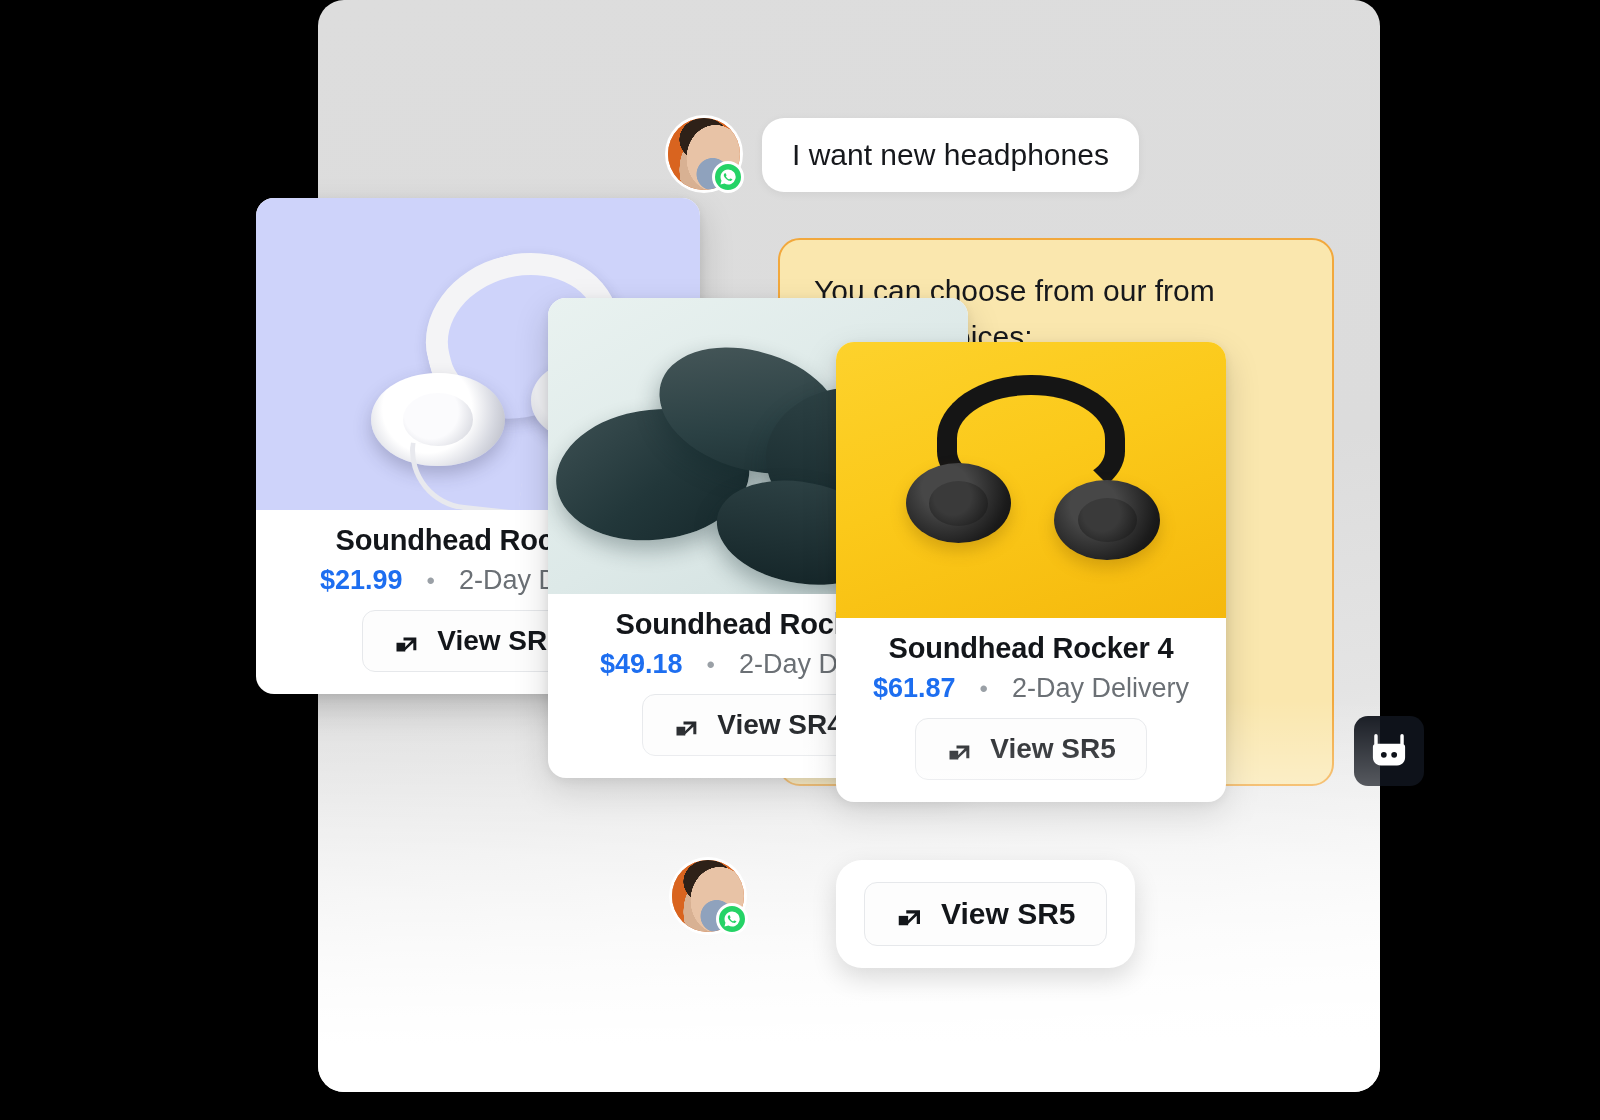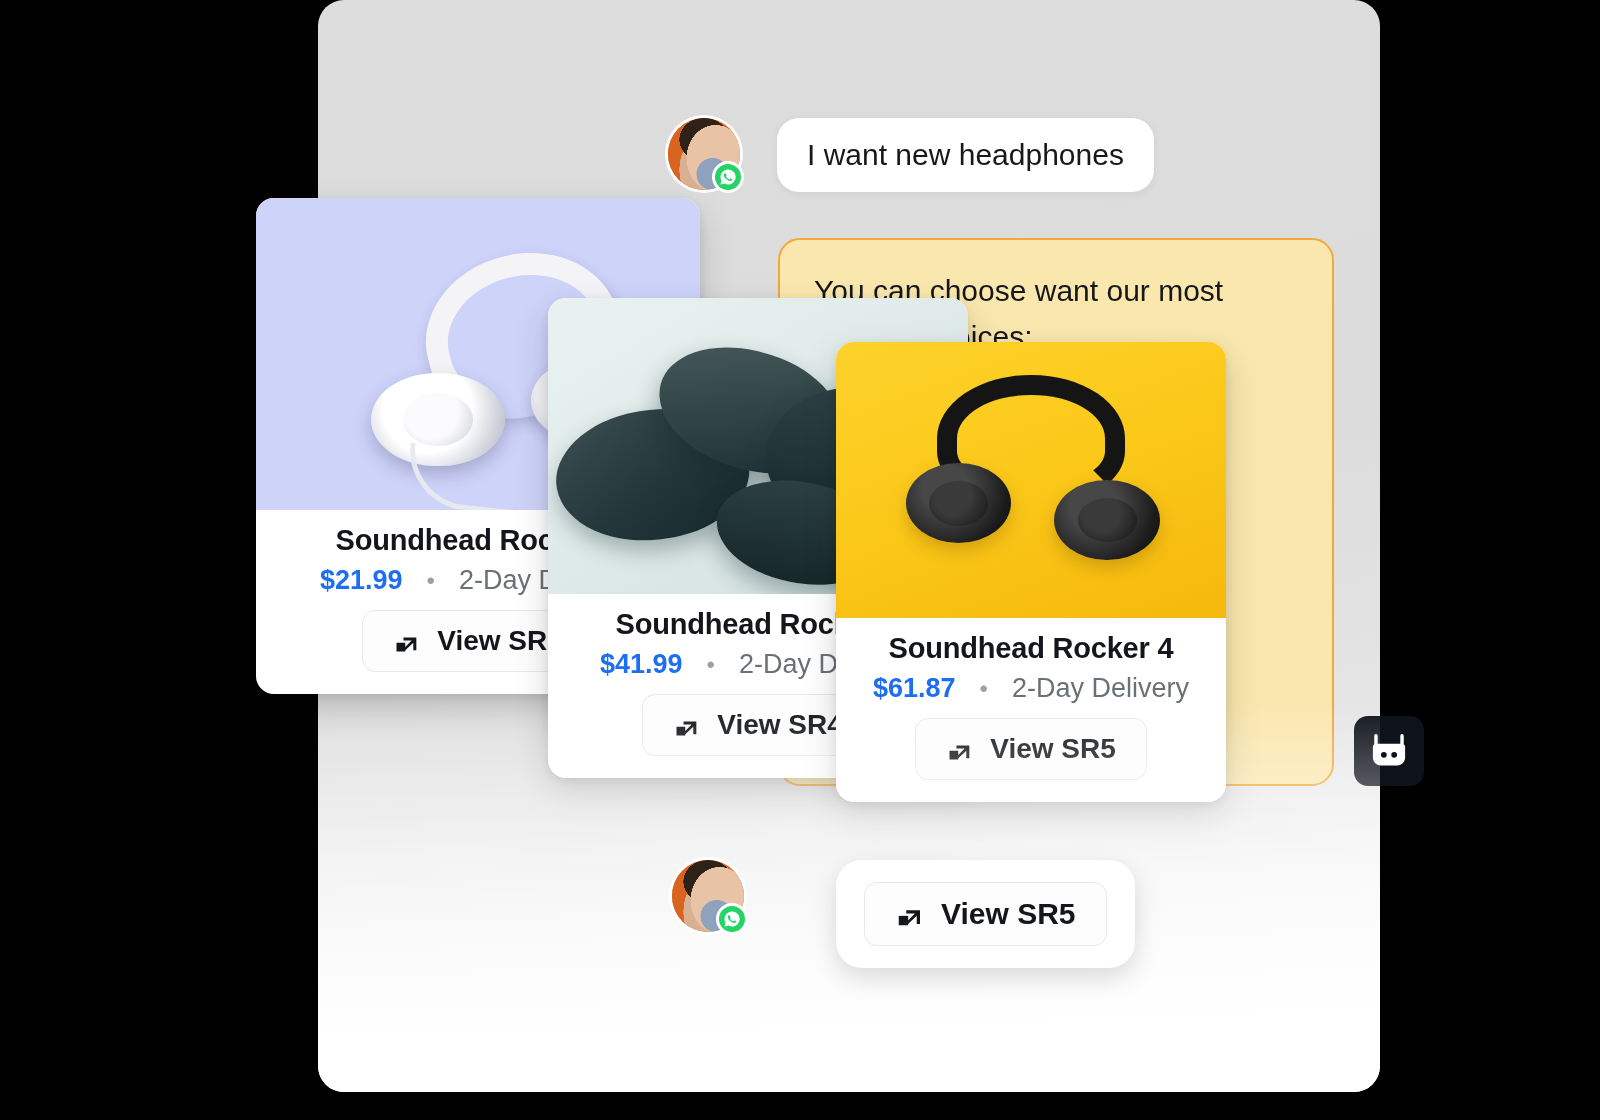--- a/index.html
+++ b/index.html
@@ -185,25 +185,25 @@
 
   <div class="msg-row" style="left:668px; top:118px;">
     <div class="avatar">
       <div class="face"></div>
       <div class="wa-badge">
         <svg viewBox="0 0 24 24" aria-hidden="true">
             <path fill="#ffffff" d="M12 2a10 10 0 0 0-8.7 14.9L2 22l5.3-1.3A10 10 0 1 0 12 2zm5.3 14c-.2.6-1.2 1.2-1.7 1.2-.5.1-1 .1-1.7-.1-.4-.1-1-.3-1.6-.6-2.8-1.2-4.6-4-4.8-4.2-.1-.2-1.1-1.4-1.1-2.7s.7-1.9 1-2.2c.2-.2.5-.3.7-.3h.5c.2 0 .4 0 .6.5l.8 2c.1.2.1.3 0 .5l-.4.5-.3.3c-.1.1-.2.3 0 .5.2.3.8 1.3 1.7 2.1 1.2 1 2.1 1.4 2.4 1.5.2.1.4.1.5-.1l.8-.9c.2-.2.3-.2.5-.1l2 .9c.2.1.4.2.4.3.1.2.1.7-.1 1.2z"></path>
           </svg>
       </div>
     </div>
-    <div class="bubble" style="margin-left:37px;text-align:center;">I want new headphones</div>
+    <div class="bubble" style="margin-left:22px;text-align:center;">I want new headphones</div>
   </div>
 
   <div class="bot-bubble">
-    <div>You can choose want our most</div>
+    <div>You can choose from our from</div>
     <div>popular choices:</div>
   </div>
 
   <div class="card" style="left:256px; top:198px; width:444px;">
     <div class="card-img art1" style="height:312px;">
       <div class="band"></div>
         <div class="cupR"></div>
         <div class="cupL"></div>
         <div class="cord"></div>
     </div>
@@ -227,21 +227,21 @@
   <div class="card" style="left:548px; top:298px; width:420px;">
     <div class="card-img art2" style="height:296px;">
       <div class="blob b1"></div>
         <div class="blob b2"></div>
         <div class="blob b3"></div>
         <div class="blob b4"></div>
     </div>
     <div class="card-body">
       <div class="card-title">Soundhead Rocker 4</div>
       <div class="card-meta">
-        <span class="price">$41.99</span>
+        <span class="price">$49.18</span>
         <span class="dot">•</span>
         <span class="delivery">2-Day Delivery</span>
       </div>
       <div class="view-btn">
         <svg class="ext-icon" viewBox="0 0 24 24">
             <path fill="#13161a" d="M9 9h11v11h-2.6v-6.6L9.6 20.8 8.2 19.4l7.8-7.8H9V9z"></path>
             <rect x="3" y="13.5" width="7.5" height="7.5" fill="#13161a"></rect>
           </svg>
         <span>View SR4</span>
       </div>

